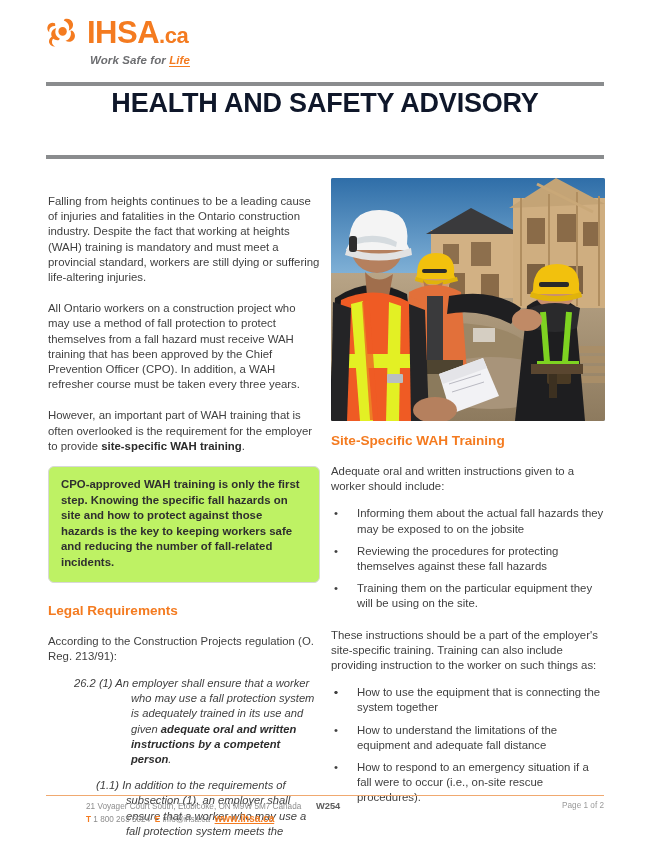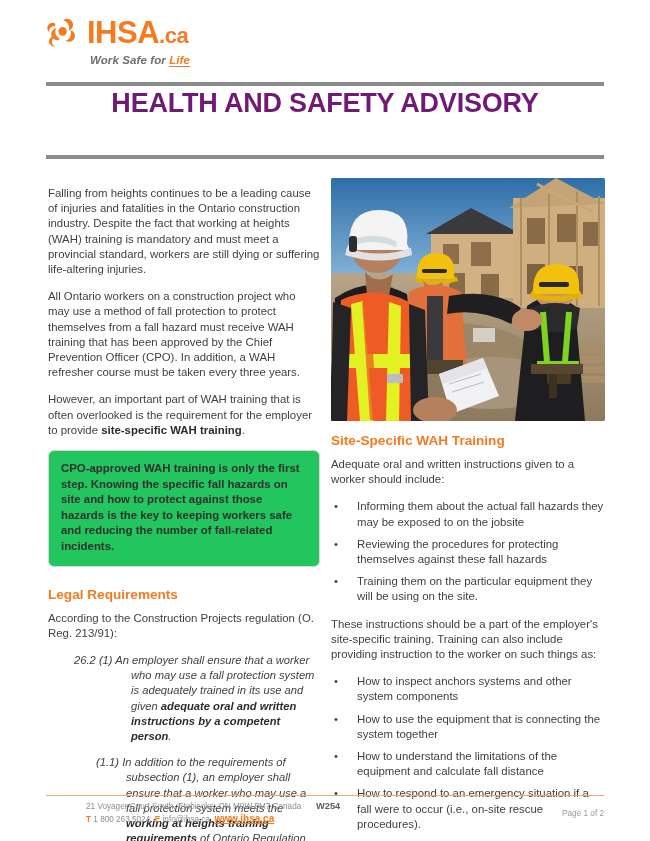--- a/index.html
+++ b/index.html
@@ -87,21 +87,21 @@
     background: #8a8c8e;
   }
   .title-main {
     position: absolute;
     left: 46px;
     top: 88px;
     width: 558px;
     text-align: center;
     font-size: 27px;
     font-weight: bold;
-    color: #701a75;
+    color: #0f172a;
     letter-spacing: -0.2px;
   }
   .title-sub {
     position: absolute;
     left: 46px;
     top: 123px;
     width: 558px;
     text-align: center;
     font-size: 16px;
     font-weight: bold;
@@ -116,33 +116,33 @@
     width: 272px;
   }
   .col-right {
     position: absolute;
     left: 331px;
     top: 178px;
     width: 275px;
   }
 
   p.body {
-    margin: 8px 0 12px 0;
+    margin: 16px 0 12px 0;
     font-size: 11.4px;
     line-height: 15.2px;
     color: #3f3f3f;
   }
   p.body:last-child { margin-bottom: 0; }
   .b { font-weight: bold; color: #2c2c2c; }
   .i { font-style: italic; }
 
   
   .callout {
     margin-top: 6px;
-    background: #22c55e;
+    background: #bef264;
     border: 1px solid #d8d8d8;
     border-radius: 6px;
     padding: 10px 12px 11px 12px;
     box-sizing: border-box;
   }
   .callout p {
     margin: 0;
     font-size: 11.4px;
     line-height: 15.6px;
     font-weight: bold;
@@ -255,21 +255,21 @@
     position: absolute;
     left: 270px;
     top: 0;
     font-size: 9.3px;
     font-weight: bold;
     color: #5c5c5c;
   }
   .footer-page {
     position: absolute;
     right: 0;
-    top: 8px;
+    top: 0;
     font-size: 8.2px;
     color: #9a9a9a;
   }
 </style>
 </head>
 <body>
 
 <div class="page">
 
   <div class="logo-block">
@@ -456,23 +456,23 @@
 
     <ul class="bullets">
       <li><span class="dot">•</span><span>Informing them about the actual fall hazards they may be exposed to on the jobsite</span></li>
       <li><span class="dot">•</span><span>Reviewing the procedures for protecting themselves against these fall hazards</span></li>
       <li><span class="dot">•</span><span>Training them on the particular equipment they will be using on the site.</span></li>
     </ul>
 
     <p class="body">These instructions should be a part of the employer's site-specific training. Training can also include providing instruction to the worker on such things as:</p>
 
     <ul class="bullets">
-      <li><span class="dot">•</span><span>How to inspect anchors systems and other system components</span></li>
+      <li><span class="dot">•</span></li>
       <li><span class="dot">•</span><span>How to use the equipment that is connecting the system together</span></li>
-      <li><span class="dot">•</span><span>How to understand the limitations of the equipment and calculate fall distance</span></li>
+      <li><span class="dot">•</span><span>How to understand the limitations of the equipment and adequate fall distance</span></li>
       <li><span class="dot">•</span><span>How to respond to an emergency situation if a fall were to occur (i.e., on-site rescue procedures).</span></li>
     </ul>
 
   </div>
 
   <div class="footer-rule"></div>
   <div class="footer">
     <div class="footer-addr">
       <div>21 Voyager Court South, Etobicoke, ON  M9W 5M7 Canada</div>
       <div><span class="lbl">T</span> <span>1 800 263 5024</span> &nbsp;<span class="lbl">E</span> <span>info@ihsa.ca</span> &nbsp;<span class="url">www.ihsa.ca</span></div>

